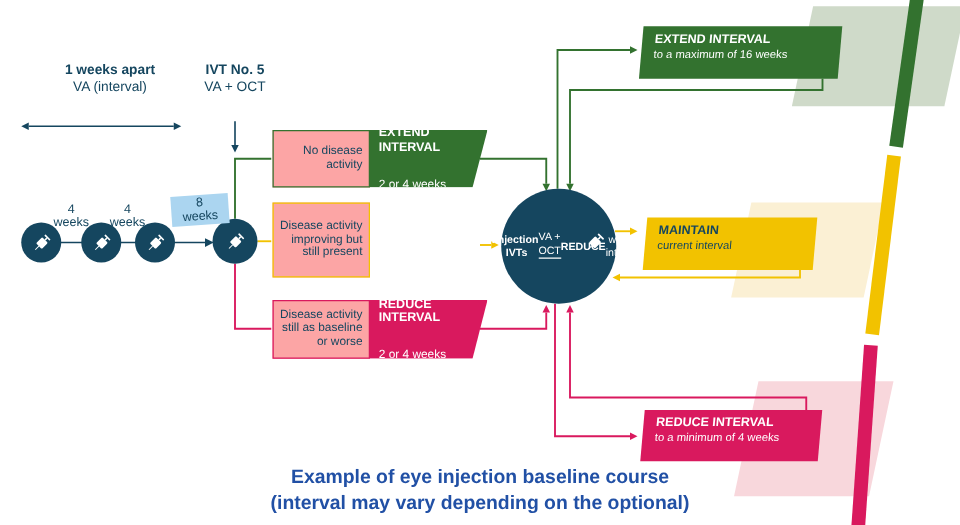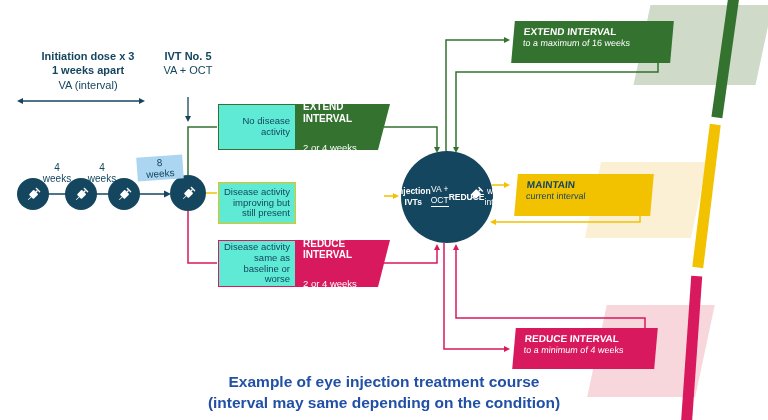--- a/index.html
+++ b/index.html
@@ -20,21 +20,21 @@
   .inj-circle{background:var(--navy,#15465f);border-radius:50%;display:flex;align-items:center;justify-content:center;z-index:3;}
   .inj-small{width:32px;height:32px;}
   .inj-big{width:36px;height:36px;}
   .syr{width:19px;height:19px;display:block;}
   .interval-label{font-size:10px;line-height:1.12;text-align:center;white-space:pre-line;z-index:3;}
   .hl{background:var(--lightblue,#abd5f0);transform:rotate(-4deg);padding:1px 4px;}
 
   
   .branch{display:flex;z-index:3;}
   .cond-box{
-    width:78px;background:#5eead4;box-sizing:border-box;
+    width:78px;background:#fca5a5;box-sizing:border-box;
     display:flex;align-items:center;justify-content:flex-end;
     text-align:right;font-size:9.5px;line-height:1.15;padding:2px 5px 2px 2px;
   }
   .b-green .cond-box{border:1.5px solid var(--green,#33722f);}
   .b-yellow .cond-box{border:1.5px solid var(--yellow,#f4c300);}
   .b-pink  .cond-box{border:1.5px solid var(--pink,#d9195e);}
   .act-box{
     width:94px;box-sizing:border-box;padding:5px 16px 4px 7px;
     clip-path:polygon(0 0,100% 0,calc(100% - 12px) 100%,0 100%);
     display:flex;flex-direction:column;justify-content:center;
@@ -125,21 +125,20 @@
   <path class="ln ln-pink" d="M188 211 V263 H217"></path>
   <path class="ln ln-pink" d="M384 263 H437 V250"></path>
   <polygon class="ah-pink" points="434,250 440,250 437,244"></polygon>
   <path class="ln ln-pink" d="M444 243 V349 H504"></path>
   <polygon class="ah-pink" points="504,346 510,349 504,352"></polygon>
   <path class="ln ln-pink" d="M645 328 V318 H456 V250"></path>
   <polygon class="ah-pink" points="453,250 459,250 456,244"></polygon>
 </svg>
 
 <div class="abs init-block">
-  <div class="bold">Initiation dose x 3</div>
   <div class="bold">1 weeks apart</div>
   <div>VA (interval)</div>
 </div>
 <div class="abs ivt4-block">
   <div class="bold">IVT No. 5</div>
   <div>VA + OCT</div>
 </div>
 
 <div class="abs inj-circle inj-small" style="left:17px;top:178px;">
   <svg class="syr" viewBox="0 0 24 24">
@@ -189,25 +188,25 @@
 <div class="abs interval-label hl" style="left:137px;top:156px;width:38px;">8
 weeks</div>
 
 <div class="abs branch b-green" style="left:218px;top:104px;height:46px;">
   <div class="cond-box">No disease activity</div>
   <div class="act-box">
     <div class="act-title">EXTEND INTERVAL</div>
     <div class="act-detail">2 or 4 weeks</div>
   </div>
 </div>
-<div class="abs branch b-yellow" style="left:218px;top:182px;height:42px;">
+<div class="abs branch b-yellow" style="left:218px;top:162px;height:60px;">
   <div class="cond-box">Disease activity improving but still present</div>
 </div>
 <div class="abs branch b-pink" style="left:218px;top:240px;height:47px;">
-  <div class="cond-box">Disease activity same as baseline or worse</div>
+  <div class="cond-box">Disease activity still as baseline or worse</div>
   <div class="act-box">
     <div class="act-title">REDUCE INTERVAL</div>
     <div class="act-detail">2 or 4 weeks</div>
   </div>
 </div>
 
 <div class="abs assess-circle">
   <div class="bold">IVT No. 5 &amp; all</div>
   <div class="bold">injection IVTs</div>
   <div class="u">VA + OCT</div>
@@ -234,15 +233,15 @@
 <div class="abs outcome o-pink" style="left:514px;top:328px;width:142px;height:41px;">
   <div class="o-title">REDUCE INTERVAL</div>
   <div class="o-detail">to a minimum of 4 weeks</div>
 </div>
 
 <div class="abs bar bar-green"></div>
 <div class="abs bar bar-yellow"></div>
 <div class="abs bar bar-pink"></div>
 
 <div class="abs caption">
-  <div>Example of eye injection treatment course</div>
-  <div>(interval may same depending on the condition)</div>
+  <div>Example of eye injection baseline course</div>
+  <div>(interval may vary depending on the optional)</div>
 </div>
 
 </body></html>

